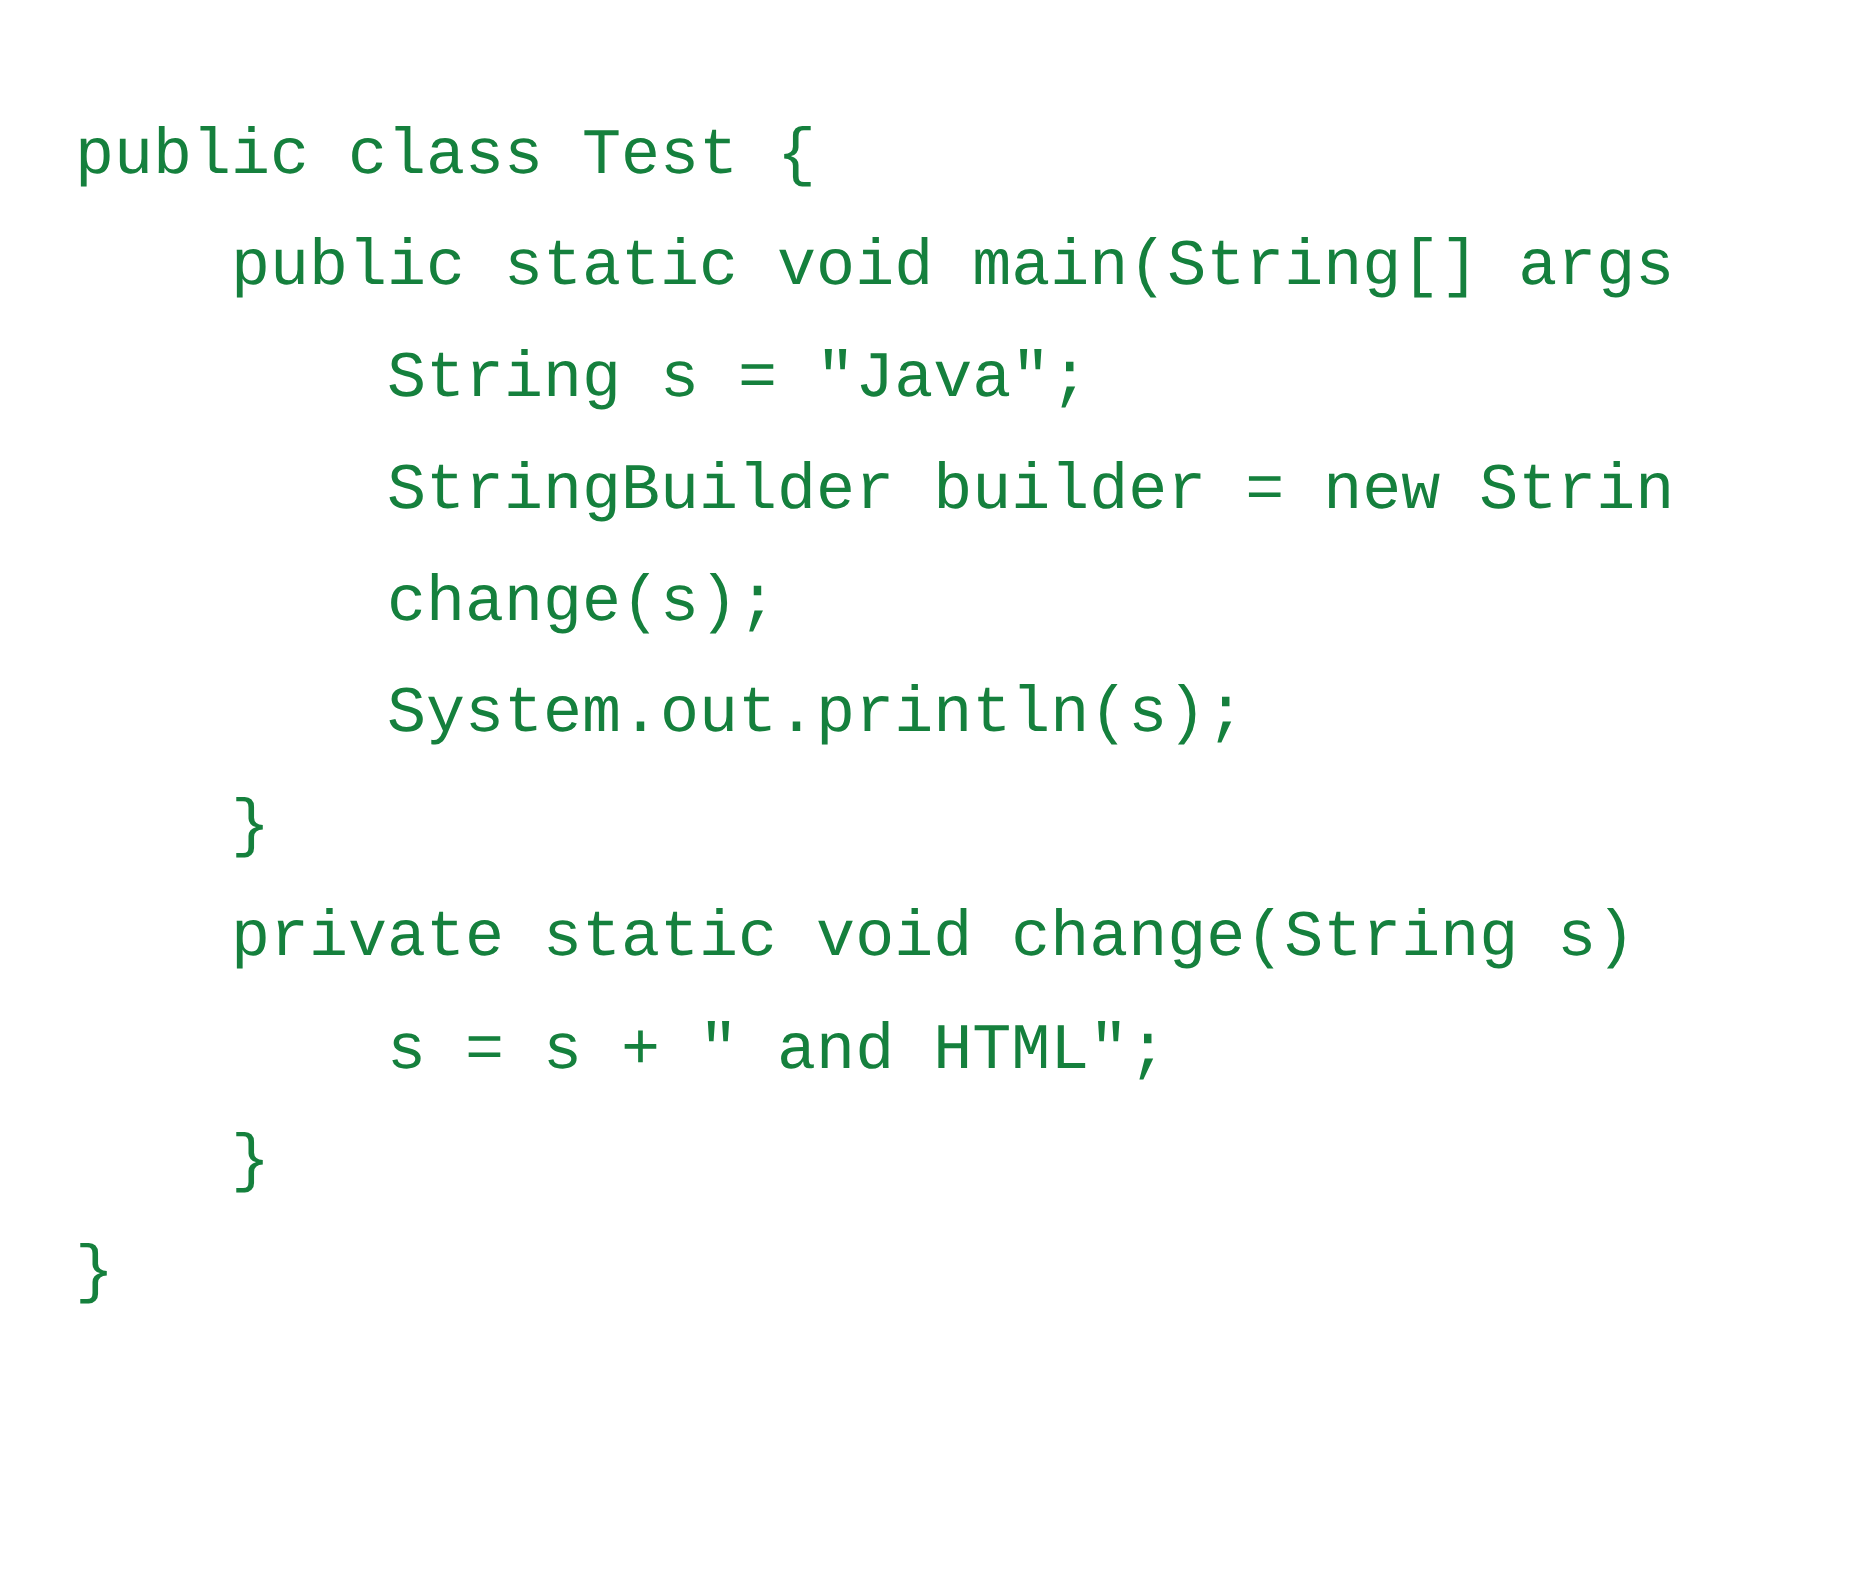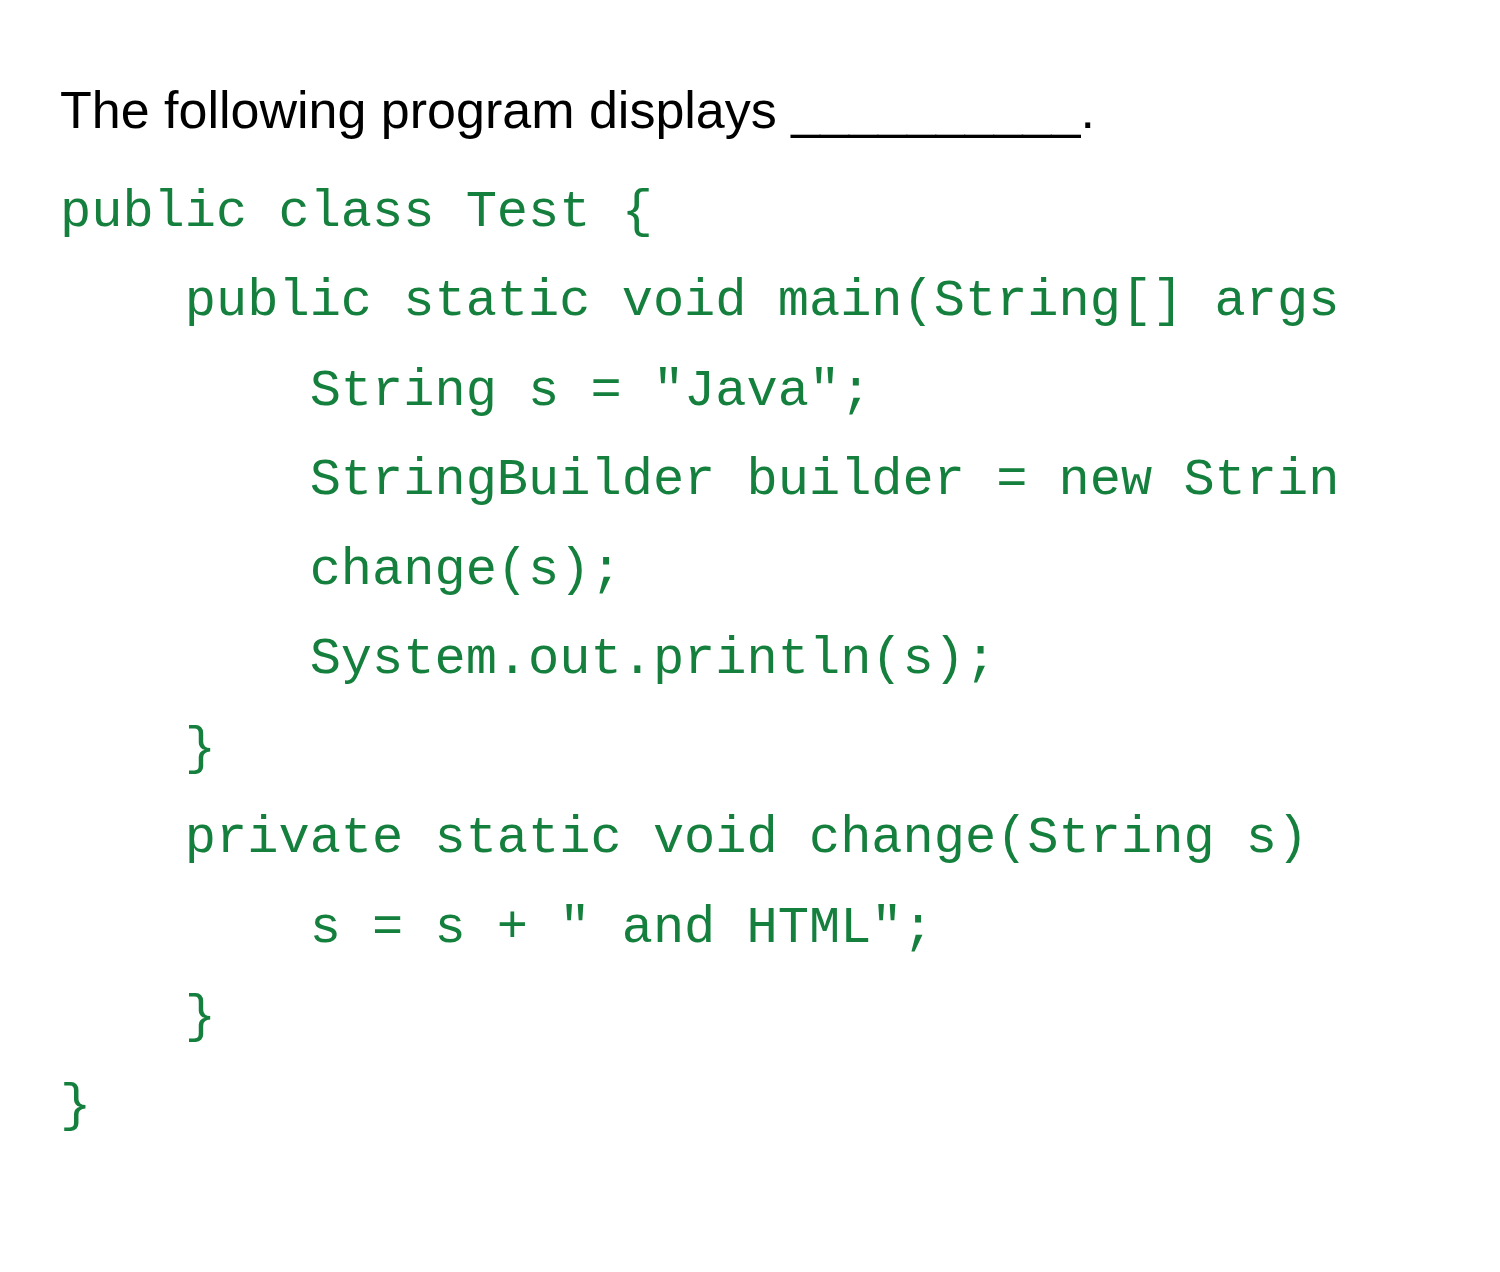--- a/index.html
+++ b/index.html
@@ -30,21 +30,20 @@
     color: #15803d;
     line-height: 1.72;
     white-space: pre;
     letter-spacing: 0px;
   }
 </style>
 </head>
 <body>
 
 <div class="page">
-  <div class="question">The following program displays __________.</div>
   <div class="code"><span>public class Test {</span>
 <span>    public static void main(String[] args</span>
 <span>        String s = "Java";</span>
 <span>        StringBuilder builder = new Strin</span>
 <span>        change(s);</span>
 <span>        System.out.println(s);</span>
 <span>    }</span>
 <span>    private static void change(String s)</span>
 <span>        s = s + " and HTML";</span>
 <span>    }</span>

